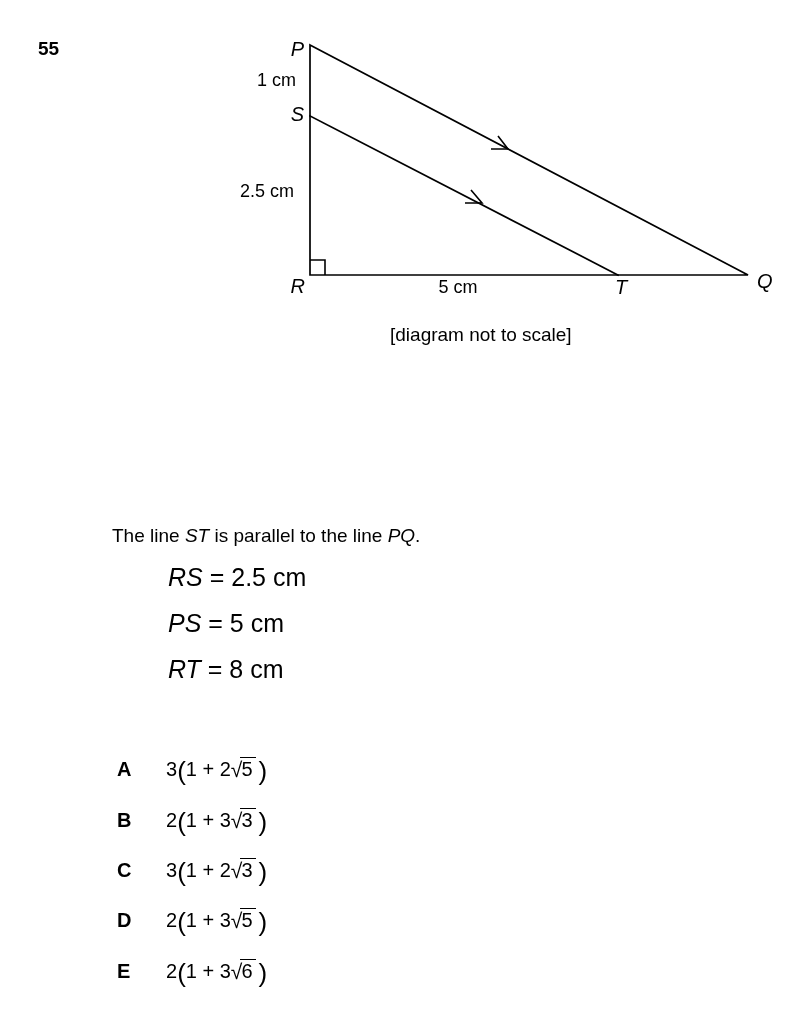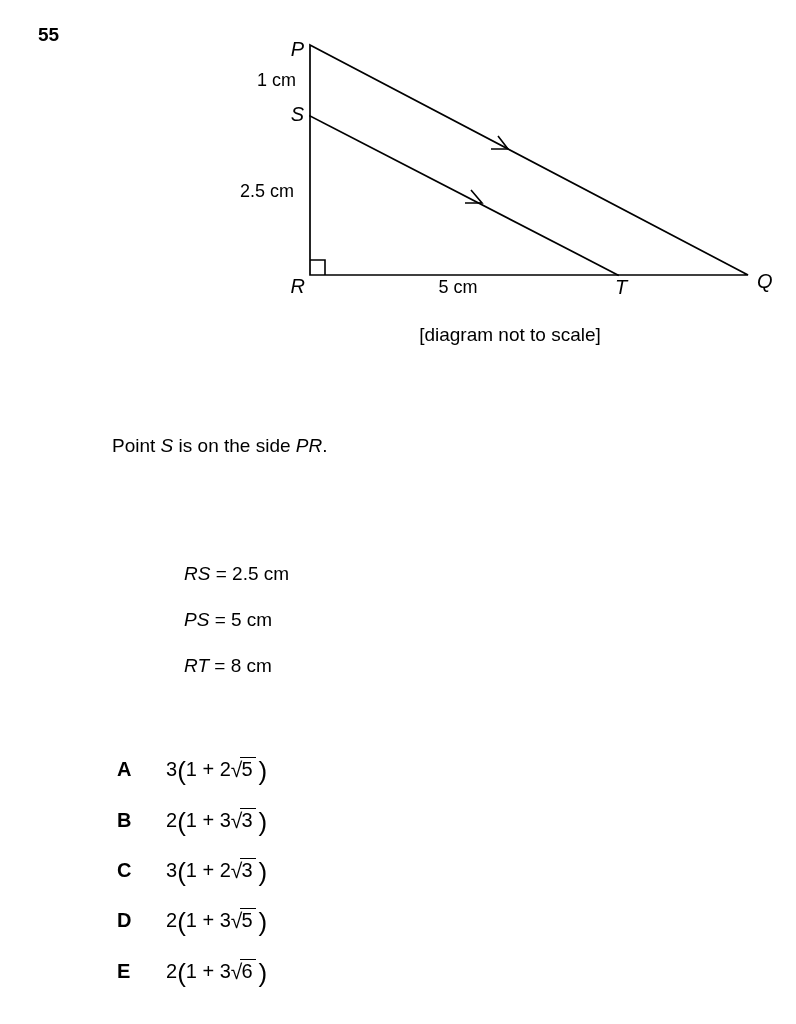--- a/index.html
+++ b/index.html
@@ -8,51 +8,50 @@
     width: 796px;
     height: 1024px;
     background: #ffffff;
     color: #000000;
     font-family: "Liberation Sans", sans-serif;
     overflow: hidden;
   }
   .qnum {
     position: absolute;
     left: 38px;
-    top: 24px;
+    top: 38px;
     font-size: 19px;
     font-weight: bold;
     line-height: 1.15;
   }
   svg.diagram { position: absolute; left: 0; top: 0; }
   .shape { fill: none; stroke: #000; stroke-width: 1.7; stroke-linecap: square; }
   .mark  { fill: none; stroke: #000; stroke-width: 1.6; stroke-linejoin: miter; }
   text { font-family: "Liberation Sans", sans-serif; fill: #000; }
   .pt-label { font-size: 20px; font-style: italic; }
   .meas { font-size: 18px; }
   .caption {
     position: absolute;
     left: 390px;
     top: 324px;
     width: 240px;
-    text-align: center;
     font-size: 19px;
     line-height: 1.15;
   }
   .stmt, .question-line {
     position: absolute;
     left: 112px;
     font-size: 19px;
     line-height: 1.15;
     white-space: pre;
   }
   .eq {
     position: absolute;
-    left: 184px;
-    font-size: 19px;
+    left: 168px;
+    font-size: 25px;
     line-height: 1.15;
     white-space: pre;
   }
   .it { font-style: italic; }
   .opt {
     position: absolute;
     left: 117px;
     height: 30px;
     display: flex;
     align-items: center;
@@ -111,23 +110,23 @@
     <text class="pt-label" x="757" y="288" text-anchor="start">Q</text>
 
     <text class="meas" x="296" y="86" text-anchor="end">1 cm</text>
     <text class="meas" x="294" y="197" text-anchor="end">2.5 cm</text>
     <text class="meas" x="458" y="293" text-anchor="middle">5 cm</text>
   </svg>
 
   <div class="caption">[diagram not to scale]</div>
 
 
-  <div class="stmt" style="top:435px"><span>Point </span><span class="it">S</span><span> is on the side </span><span class="it">PR</span><span>.</span></div>
 
 
+  <div class="stmt" style="top:525px"><span>The line </span><span class="it">ST</span><span> is parallel to the line </span><span class="it">PQ</span><span>.</span></div>
 
   <div class="eq" style="top:563px"><span class="it">RS</span><span> = 2.5 cm</span></div>
 
   <div class="eq" style="top:609px"><span class="it">PS</span><span> = 5 cm</span></div>
 
   <div class="eq" style="top:655px"><span class="it">RT</span><span> = 8 cm</span></div>
 
 
   <div class="opt" style="top:754px">
     <span class="opt-letter">A</span><span class="opt-expr"><span>3</span><span class="paren">(</span><span>1 + 2</span><span class="sqrt"><span class="sqrt-sign">√</span><span class="radicand">5</span></span><span class="paren paren-close">)</span></span>

